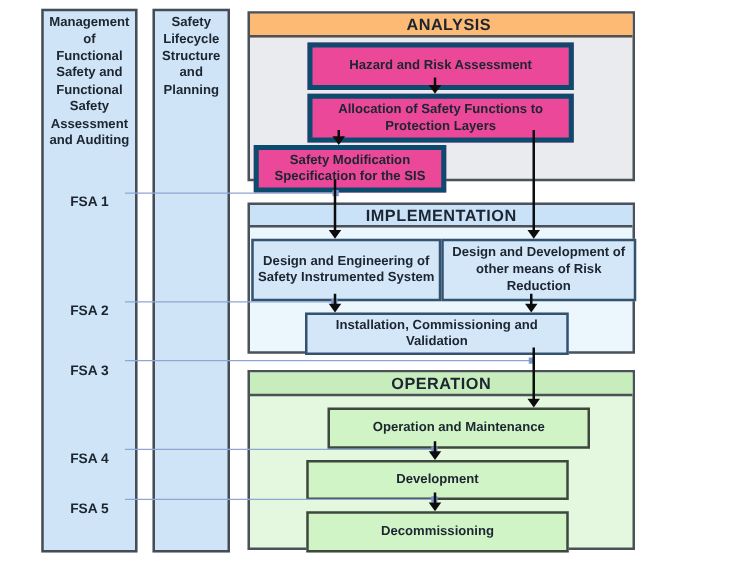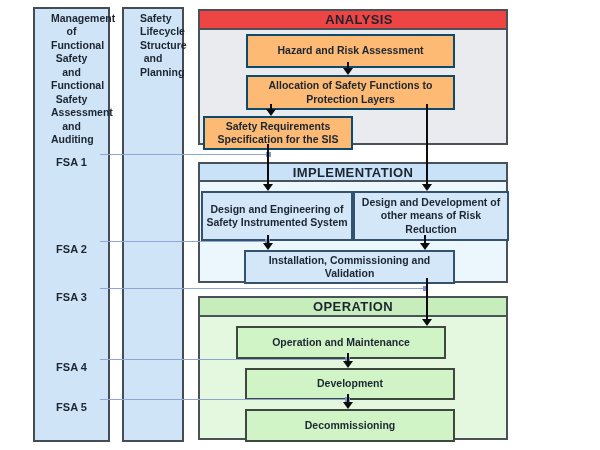--- a/index.html
+++ b/index.html
@@ -4,36 +4,36 @@
 <style>
   html,body { margin:0; padding:0; background:#ffffff; }
   .canvas {
     position:relative; width:600px; height:450px; background:#ffffff;
     font-family:"Liberation Sans", sans-serif; font-weight:bold; color:#1c2530;
     overflow:hidden;
   }
   .abs { position:absolute; box-sizing:border-box; }
   
   .col { background:#cfe4f6; border:2px solid #454c55; }
-  .col-title { font-size:10.5px; text-align:center; padding:3px 16px; line-height:1.28; }
+  .col-title { font-size:10.5px; text-align:center; padding:3px 4px; line-height:1.28; }
   .fsa { position:absolute; left:0; width:100%; text-align:center; font-size:11px; }
   
   .section { border:2px solid #4b5158; z-index:1; }
   .sec-header { border-bottom:2px solid #4b5158; display:flex; align-items:center;
                 justify-content:center; font-size:13px; letter-spacing:0.4px; }
   .analysis  { background:#e9ebee; }
-  .analysis .sec-header { background:#ef4444; height:17px;padding-left:12px; }
+  .analysis .sec-header { background:#fdba74; height:17px;padding-left:12px; }
   .implementation { background:#ecf6fd; }
   .implementation .sec-header { background:#c9e2f8; height:16px; }
   .operation { background:#e4f7df; }
   .operation .sec-header { background:#c7edbc; height:17px; }
   
   .box { position:absolute; display:flex; align-items:center; justify-content:center;
          text-align:center; font-size:10.5px; line-height:1.25; z-index:2; padding:1px; }
-  .gray-box  { background:#fdba74; border:2px solid #0c4a6e; }
+  .gray-box  { background:#ec4899; border:4px solid #0c4a6e; }
   .blue-box  { background:#d3e7f9; border:2px solid #33526e; }
   .green-box { background:#d0f4c6; border:2px solid #3f483f; }
   
   .vline { position:absolute; width:2px; background:#0c0c0c; z-index:3; }
   .ahead { position:absolute; width:0; height:0; border-left:5px solid transparent;
            border-right:5px solid transparent; border-top:7px solid #0c0c0c; z-index:3; }
   
   .fsa-line { position:absolute; height:1px; background:#8ea6d3; z-index:2; }
   .fsa-dot  { position:absolute; width:5px; height:5px; background:#7e97c8; z-index:2; }
 </style>
@@ -54,33 +54,33 @@
   <div class="abs col" style="left:122px; top:7px; width:62px; height:435px; z-index:1;">
     <div class="col-title">Safety Lifecycle Structure and Planning</div>
   </div>
 
 
   <div class="abs section analysis" style="left:198px; top:9px; width:310px; height:136px;">
     <div class="sec-header">ANALYSIS</div>
   </div>
   <div class="box gray-box" style="left:246px; top:34px; width:203px; height:28px;">Hazard and Risk Assessment</div>
   <div class="box gray-box" style="left:246px; top:75px; width:203px; height:29px;">Allocation of Safety Functions to Protection Layers</div>
-  <div class="box gray-box" style="left:203px; top:116px; width:144px; height:28px;">Safety Requirements Specification for the SIS</div>
+  <div class="box gray-box" style="left:203px; top:116px; width:144px; height:28px;">Safety Modification Specification for the SIS</div>
 
   <div class="abs section implementation" style="left:198px; top:162px; width:310px; height:121px;">
     <div class="sec-header">IMPLEMENTATION</div>
   </div>
   <div class="box blue-box" style="left:201px; top:191px; width:146px; height:44px;">Design and Engineering of Safety Instrumented System</div>
   <div class="box blue-box" style="left:244px; top:250px; width:205px; height:28px;">Installation, Commissioning and Validation</div>
   <div class="box blue-box" style="left:353px; top:191px; width:150px; height:44px;">Design and Development of other means of Risk Reduction</div>
 
   <div class="abs section operation" style="left:198px; top:296px; width:310px; height:144px;">
     <div class="sec-header">OPERATION</div>
   </div>
-  <div class="box green-box" style="left:236px; top:326px; width:204px; height:27px;">Operation and Maintenance</div>
+  <div class="box green-box" style="left:262px; top:326px; width:204px; height:27px;">Operation and Maintenance</div>
   <div class="box green-box" style="left:245px; top:368px; width:204px; height:26px;">Development</div>
   <div class="box green-box" style="left:245px; top:409px; width:204px; height:27px;">Decommissioning</div>
 
   <div class="fsa-line" style="left:100px; top:154px; width:169px;"></div>
   <div class="fsa-dot" style="left:266px; top:152px;"></div>
   <div class="fsa-line" style="left:100px; top:241px; width:168px;"></div>
   <div class="fsa-dot" style="left:265px; top:239px;"></div>
   <div class="fsa-line" style="left:100px; top:288px; width:327px;"></div>
   <div class="fsa-dot" style="left:423px; top:286px;"></div>
   <div class="fsa-line" style="left:100px; top:359px; width:248px;"></div>

